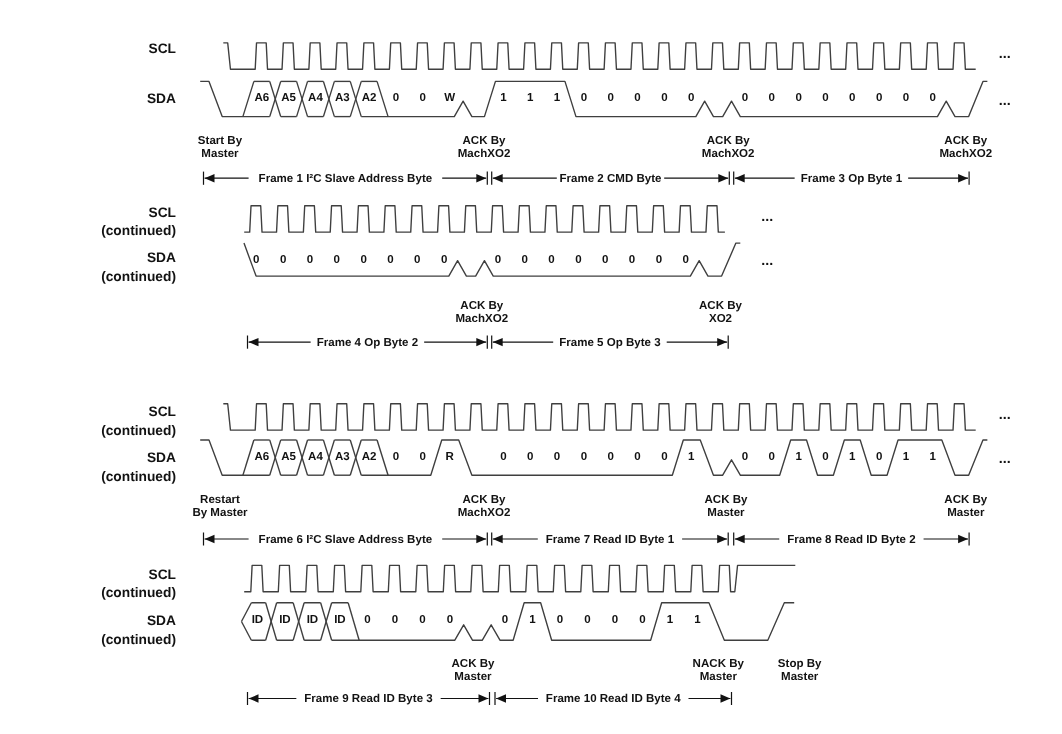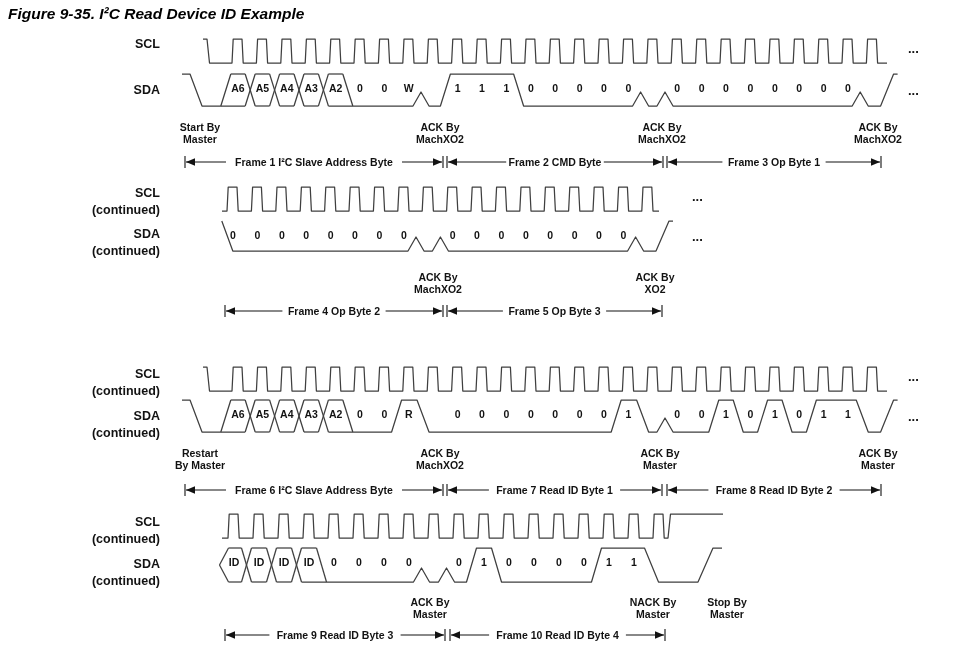--- a/index.html
+++ b/index.html
@@ -6,21 +6,20 @@
   #page { position:relative; width:965px; height:667px; background:#ffffff; overflow:hidden;
           font-family:"Liberation Sans", sans-serif; }
   #figure-title { position:absolute; left:8px; top:5px; font-style:italic; font-weight:bold;
                   font-size:15.5px; color:#000000; letter-spacing:0px; }
   svg { position:absolute; left:0; top:0; }
 </style>
 </head>
 <body>
 
 <div id="page">
-  <div id="figure-title">Figure 9-35. I²C Read Device ID Example</div>
   <svg id="wave" width="965" height="667">
       <g>
         <text x="160" y="48" fill="#121212" font-size="12.5" font-family="&quot;Liberation Sans&quot;, sans-serif" font-weight="bold" text-anchor="end">SCL</text>
         <text x="160" y="94" fill="#121212" font-size="12.5" font-family="&quot;Liberation Sans&quot;, sans-serif" font-weight="bold" text-anchor="end">SDA</text>
         <path d="M203 39 L207 39 L209.5 63 L232.0 63 L233.2 39 L242.0 39 L243.2 63 L256.4 63 L257.6 39 L266.4 39 L267.6 63 L280.8 63 L282.0 39 L290.8 39 L292.0 63 L305.2 63 L306.4 39 L315.2 39 L316.4 63 L329.6 63 L330.8 39 L339.6 39 L340.8 63 L354.0 63 L355.2 39 L364.0 39 L365.2 63 L378.4 63 L379.6 39 L388.4 39 L389.6 63 L402.8 63 L404.0 39 L412.8 39 L414.0 63 L427.2 63 L428.4 39 L437.2 39 L438.4 63 L451.6 63 L452.8 39 L461.6 39 L462.8 63 L476.0 63 L477.2 39 L486.0 39 L487.2 63 L500.4 63 L501.6 39 L510.4 39 L511.6 63 L524.8 63 L526.0 39 L534.8 39 L536.0 63 L549.2 63 L550.4 39 L559.2 39 L560.4 63 L573.6 63 L574.8 39 L583.6 39 L584.8 63 L598.0 63 L599.2 39 L608.0 39 L609.2 63 L622.4 63 L623.6 39 L632.4 39 L633.6 63 L646.8 63 L648.0 39 L656.8 39 L658.0 63 L671.2 63 L672.4 39 L681.2 39 L682.4 63 L695.6 63 L696.8 39 L705.6 39 L706.8 63 L720.0 63 L721.2 39 L730.0 39 L731.2 63 L744.4 63 L745.6 39 L754.4 39 L755.6 63 L768.8 63 L770.0 39 L778.8 39 L780.0 63 L793.2 63 L794.4 39 L803.2 39 L804.4 63 L817.6 63 L818.8 39 L827.6 39 L828.8 63 L842.0 63 L843.2 39 L852.0 39 L853.2 63 L866.4 63 L867.6 39 L876.4 39 L877.6 63 L887 63" fill="none" stroke="#3f3f3f" stroke-width="1.25" stroke-linejoin="round"></path>
         <text x="908" y="53" fill="#121212" font-size="13" font-family="&quot;Liberation Sans&quot;, sans-serif" font-weight="bold" text-anchor="start">...</text>
         <path d="M182.0 74.0 L190.0 74.0 L202.0 106.0 L245.2 106.0" fill="none" stroke="#3f3f3f" stroke-width="1.25" stroke-linejoin="round"></path>
         <path d="M220.8 106.0 L230.8 74.0" fill="none" stroke="#3f3f3f" stroke-width="1.25" stroke-linejoin="round"></path>
         <path d="M230.8 74.0 L245.2 74.0" fill="none" stroke="#3f3f3f" stroke-width="1.25" stroke-linejoin="round"></path>
         <path d="M245.2 106.0 L255.2 74.0" fill="none" stroke="#3f3f3f" stroke-width="1.25" stroke-linejoin="round"></path>

